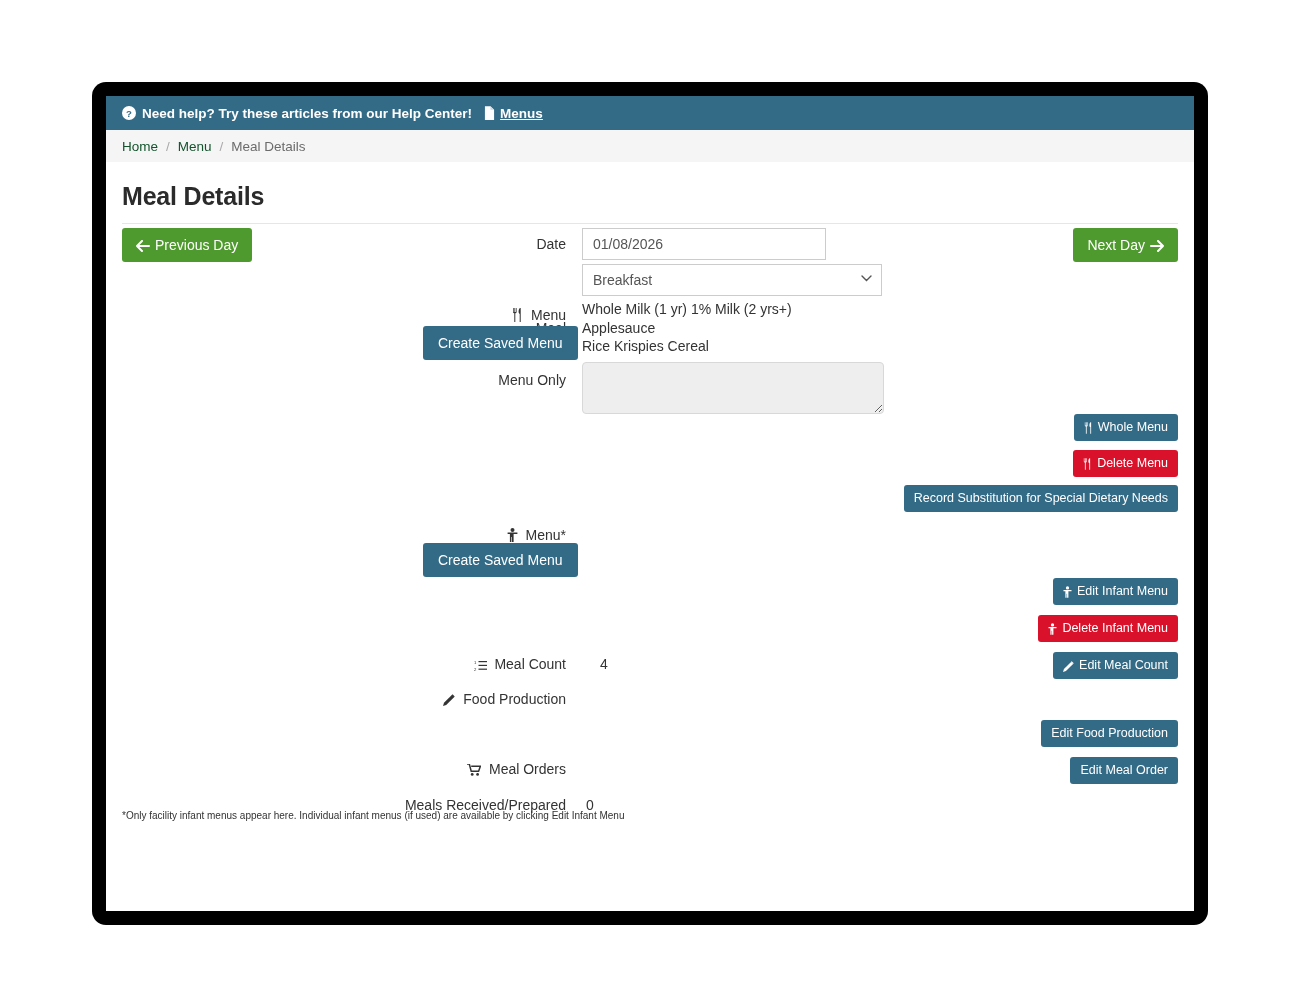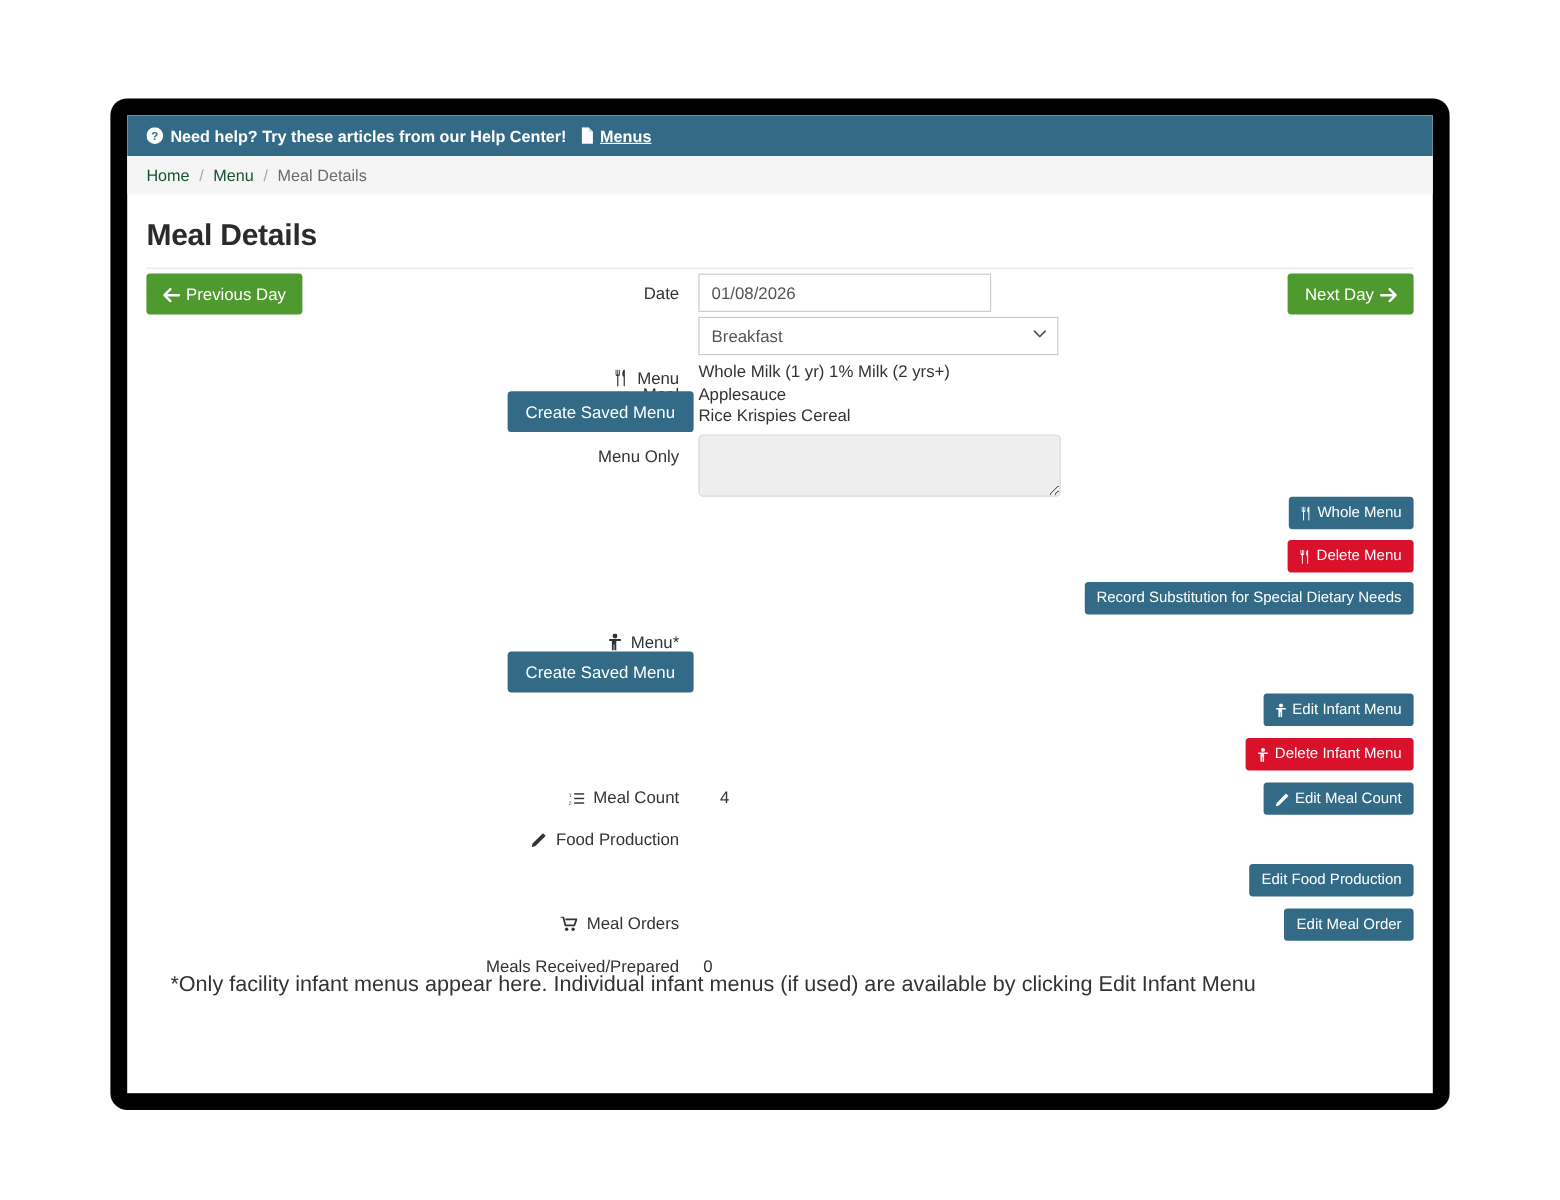--- a/index.html
+++ b/index.html
@@ -181,23 +181,22 @@
     position: absolute;
     right: 0;
     font-size: 12.5px;
     padding: 7px 10px;
   }
 
   #footnote {
     position: absolute;
     left: 0;
     top: 586px;
-    font-size: 18px;
+    font-size: 10px;
     color: #333333;
-    margin-left: 20px;
   }
 
   svg { display: block; }
 </style>
 </head>
 <body>
 
 <div id="device-frame">
   <div id="viewport">
 

